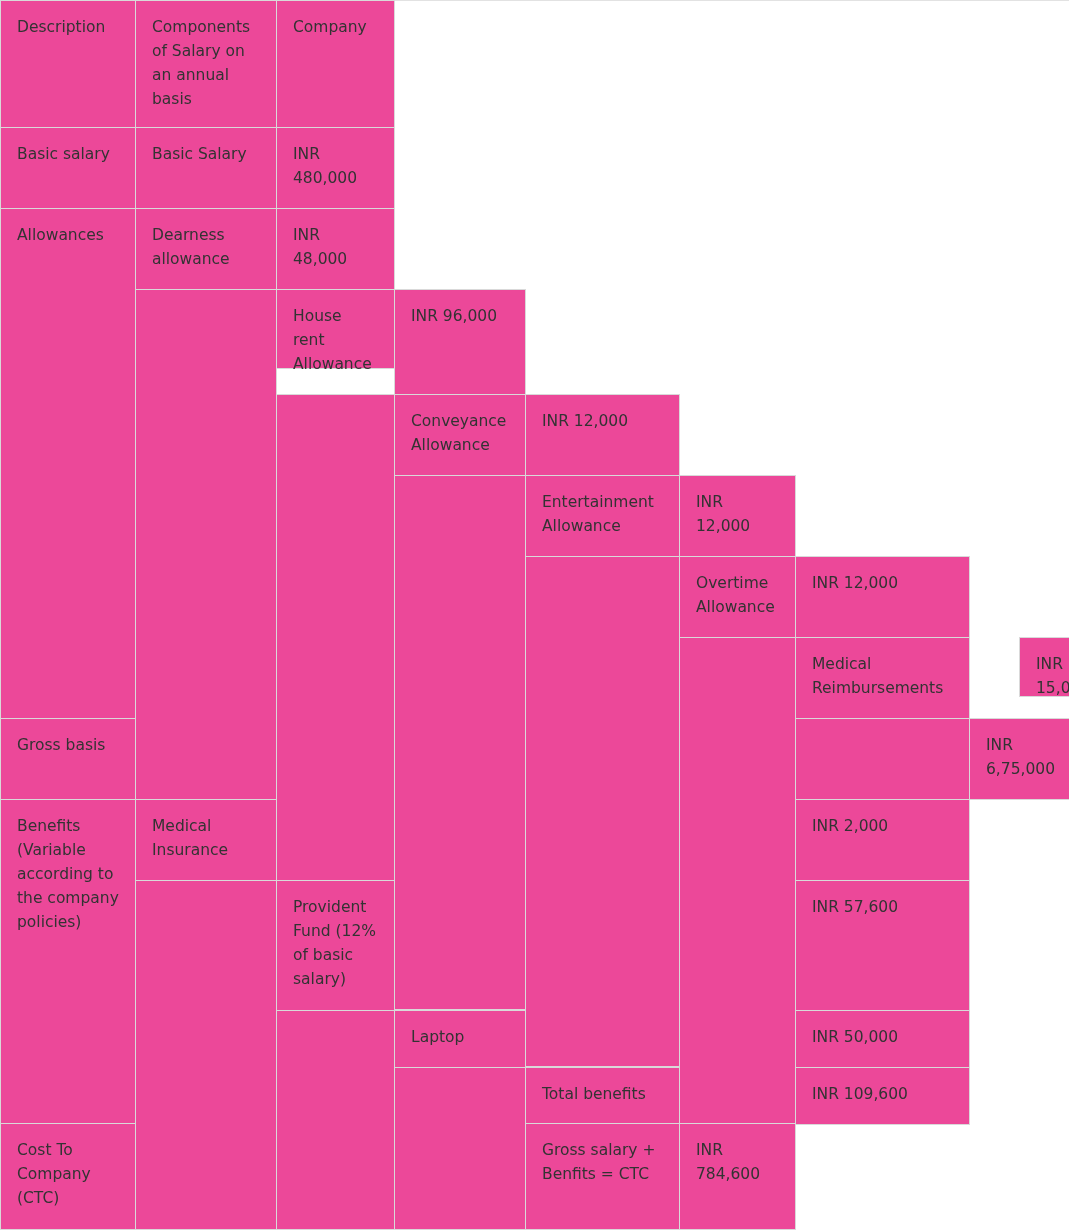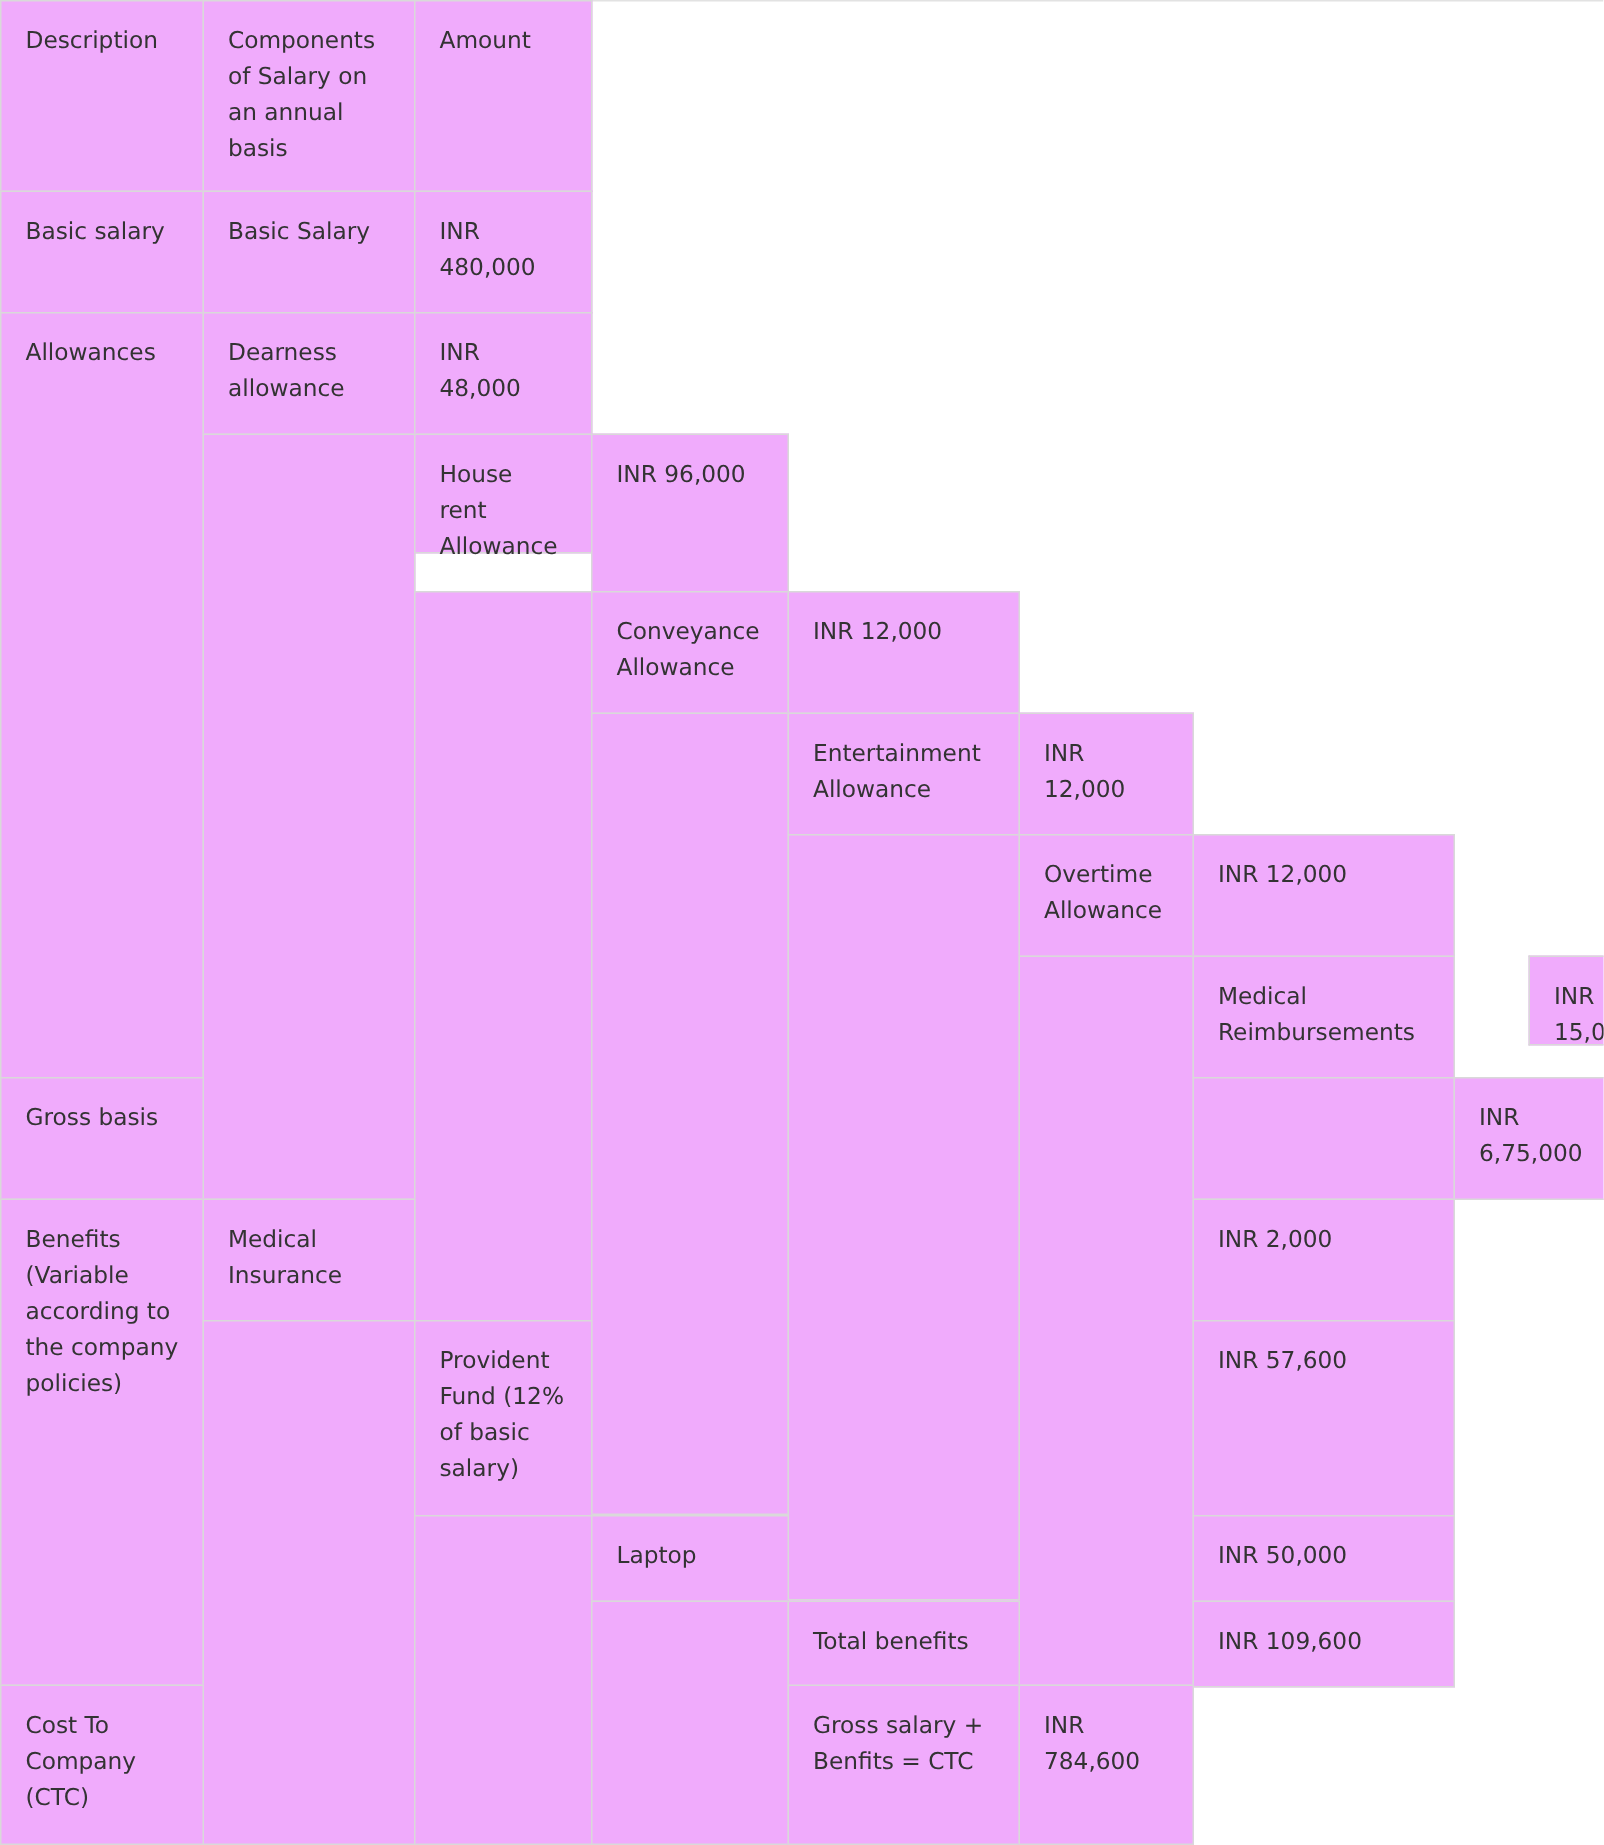--- a/index.html
+++ b/index.html
@@ -1,35 +1,35 @@
 <!DOCTYPE html>
 <html><head>
 <meta charset="utf-8">
 <style>
   html, body { margin: 0; padding: 0; background: #ffffff; }
   body { width: 1069px; height: 1230px; position: relative; overflow: hidden;
          font-family: "DejaVu Sans", sans-serif; color: #333333; }
   .topline { position: absolute; left: 0; top: 0; width: 1069px; height: 1px; background: #e2e2e2; }
   .cell { position: absolute; box-sizing: border-box; border: 1px solid #d9d9d9;
-          padding: 14px 16px; font-size: 15.5px; line-height: 24px; background: #f0abfc; }
+          padding: 14px 16px; font-size: 15.5px; line-height: 24px; background: #ec4899; }
   .cell span { display: block; }
 </style>
 </head>
 <body>
 
 <div class="topline"></div>
 
 <div class="cell" style="left:0;top:0;width:136px;height:128px">
     <span>Description</span>
   </div>
 <div class="cell" style="left:135px;top:0;width:142px;height:128px">
     <span>Components of Salary on an annual basis</span>
   </div>
 <div class="cell" style="left:276px;top:0;width:119px;height:128px">
-    <span>Amount</span>
+    <span>Company</span>
   </div>
 
 <div class="cell" style="left:0;top:127px;width:136px;height:82px">
     <span>Basic salary</span>
   </div>
 <div class="cell" style="left:135px;top:127px;width:142px;height:82px">
     <span>Basic Salary</span>
   </div>
 <div class="cell" style="left:276px;top:127px;width:119px;height:82px">
     <span style="width:70px">INR 480,000</span>

